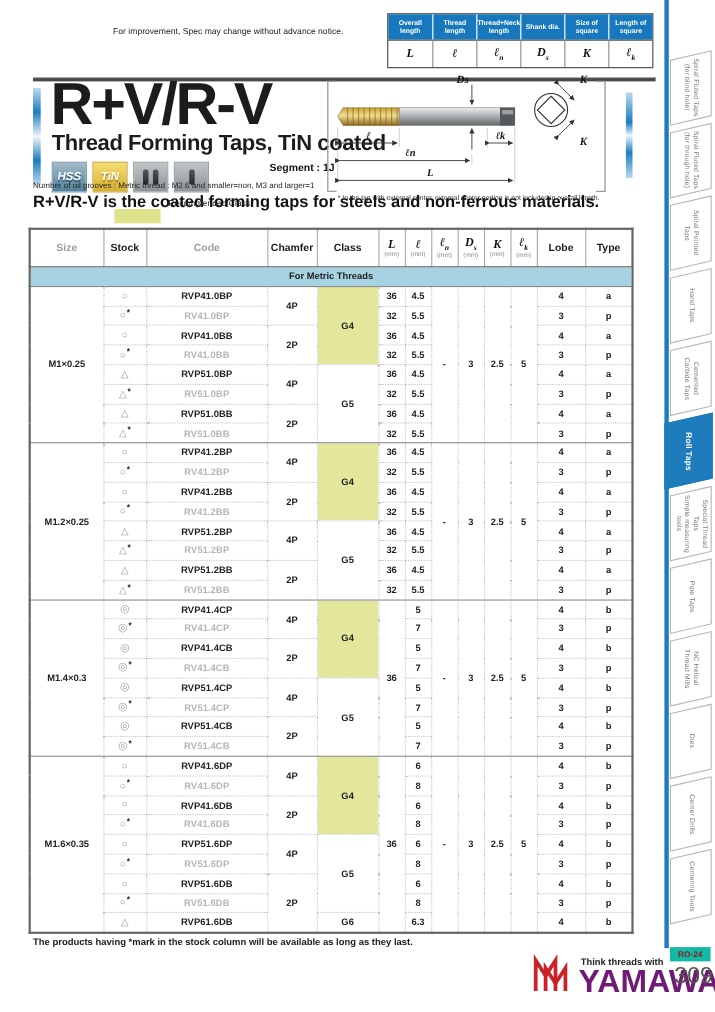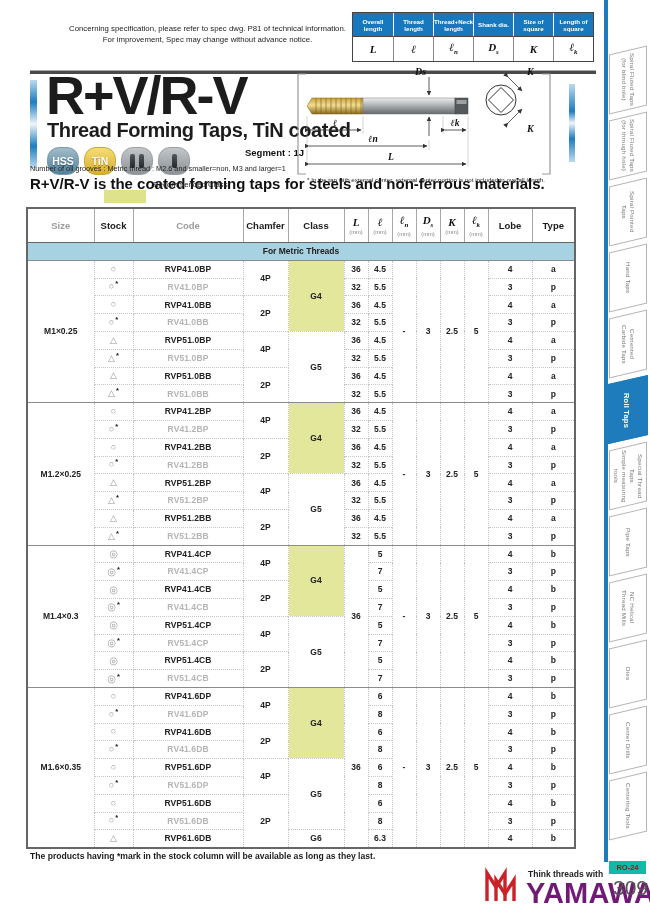--- a/index.html
+++ b/index.html
@@ -20,22 +20,22 @@
   .sm-v sub,.hsym sub{font-size:7px;font-style:italic}
 
   .rule{left:30px;top:70px;width:566px;height:3px;background:#4a4a4a;border-top:1px solid #aaa}
 
   
   .bluebar{left:30px;top:80px;width:7px;height:88px;
      background:linear-gradient(180deg,#bcdaee 0%,#1d7dbf 25%,#eef6fb 50%,#1d7dbf 75%,#bcdaee 100%)}
   .title{left:46px;top:64px;font-size:54px;font-weight:bold;color:#1c1c1c;letter-spacing:-2px}
   .subtitle{left:47px;top:119px;font-size:20px;font-weight:bold;color:#1c1c1c;letter-spacing:-0.4px}
   .badges{left:47px;top:147px;display:flex;gap:5px}
-  .badge{width:30px;height:26px;border-radius:12px;display:flex;align-items:center;justify-content:center;
-         font-weight:bold;color:#fff;font-size:10.5px;}
+  .badge{width:30px;height:26px;border-radius:0;display:flex;align-items:center;justify-content:center;
+         font-weight:bold;color:#fff;font-size:10.5px;font-style:italic}
   .badge.hss{background:linear-gradient(180deg,#a3bcca,#51809c);border:1px solid #7b99aa;text-shadow:0 1px 1px #2f566d}
   .badge.tin{background:linear-gradient(180deg,#f4dd74,#d8ae2e);border:1px solid #c7a63c;text-shadow:0 1px 1px #9a7c14}
   .badge.gray{background:linear-gradient(180deg,#c2c6c9,#8d9296);border:1px solid #9aa0a4}
   .slot{width:5px;height:14px;background:linear-gradient(180deg,#50585e,#23282c);border-radius:2px;margin:0 2px}
   .segment{left:245px;top:147px;font-size:9.5px;font-weight:bold;color:#111}
   .oil{left:30px;top:164px;font-size:7.3px;color:#222}
   .desc{left:30px;top:175px;font-size:15px;font-weight:bold;color:#111}
   .legend-swatch{left:104px;top:190px;width:42px;height:13px;background:#dde28b}
   .legend-text{left:153px;top:180px;font-size:7.8px;color:#222}
   .diagram{left:293px;top:60px}
@@ -79,21 +79,20 @@
   .tab.active{background:#1e7cbd;border-color:#1e7cbd;left:-5px;width:42px}
   .tab .lbl{transform:skewY(13deg);writing-mode:vertical-rl;font-size:6.2px;color:#777;line-height:8px;
        text-align:center;max-height:56px;letter-spacing:0.2px}
   .tab .lbl span{display:block}
   .tab.active .lbl{color:#fff;font-size:7.5px;font-weight:bold}
 </style>
 </head>
 <body>
 
 <div class="abs note">
-  <div>Concerning specification, please refer to spec dwg. P81 of technical information.</div>
   <div>For improvement, Spec may change without advance notice.</div>
 </div>
 
 <div class="abs spec-mini">
     <div class="sm-col">
       <div class="sm-h">Overall length</div>
       <div class="sm-v">
         <span class="hsym">L</span>
       </div>
     </div>

